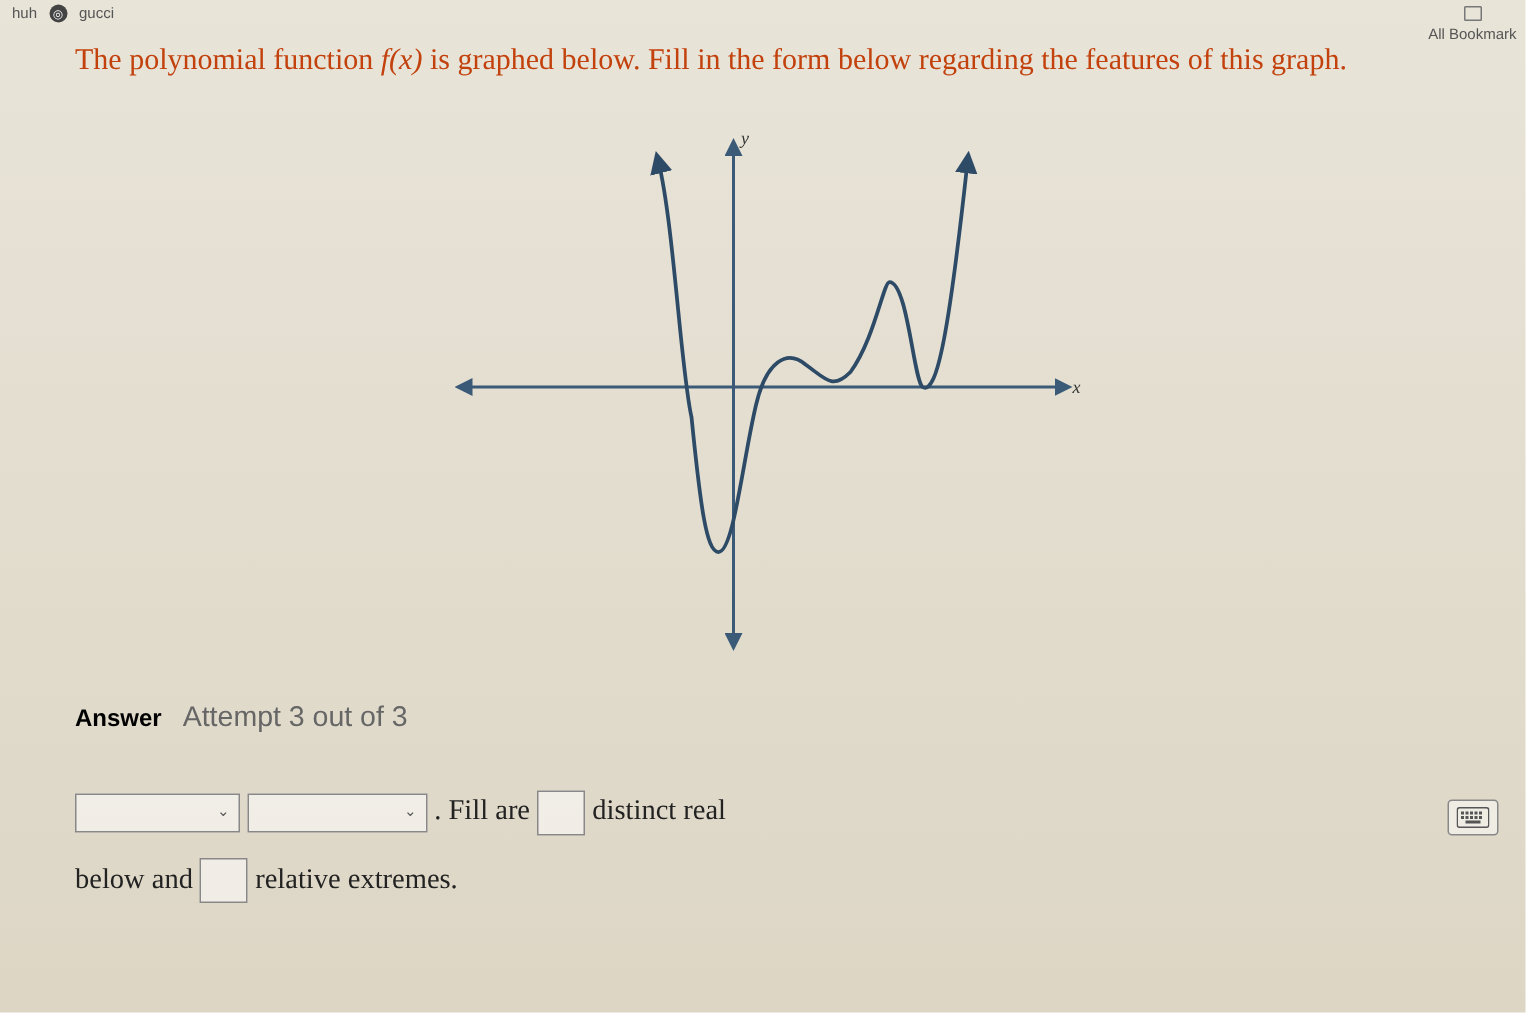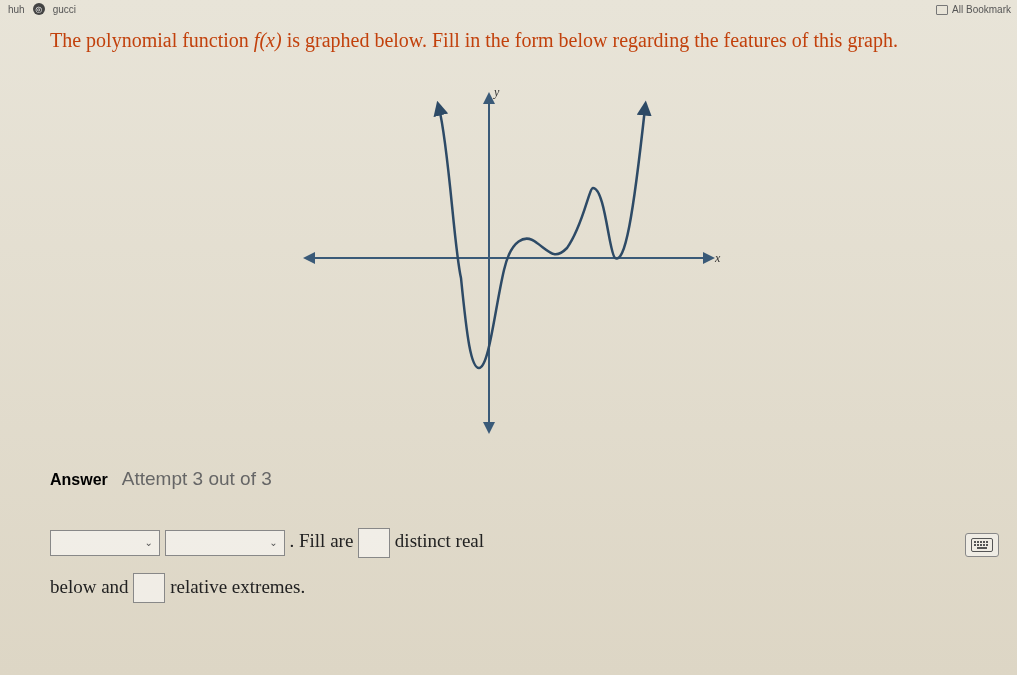--- a/index.html
+++ b/index.html
@@ -35,20 +35,21 @@
     .bookmark-bar {
       position: absolute;
       top: 4px;
       right: 6px;
       font-size: 10px;
       color: #555;
       display: flex;
       align-items: center;
       gap: 4px;
       font-family: Arial, sans-serif;
+      flex-direction: column;
     }
     .folder-icon {
       width: 12px;
       height: 10px;
       border: 1px solid #777;
       border-radius: 1px;
       background: transparent;
     }
     .content {
       padding: 8px 50px 20px 50px;

